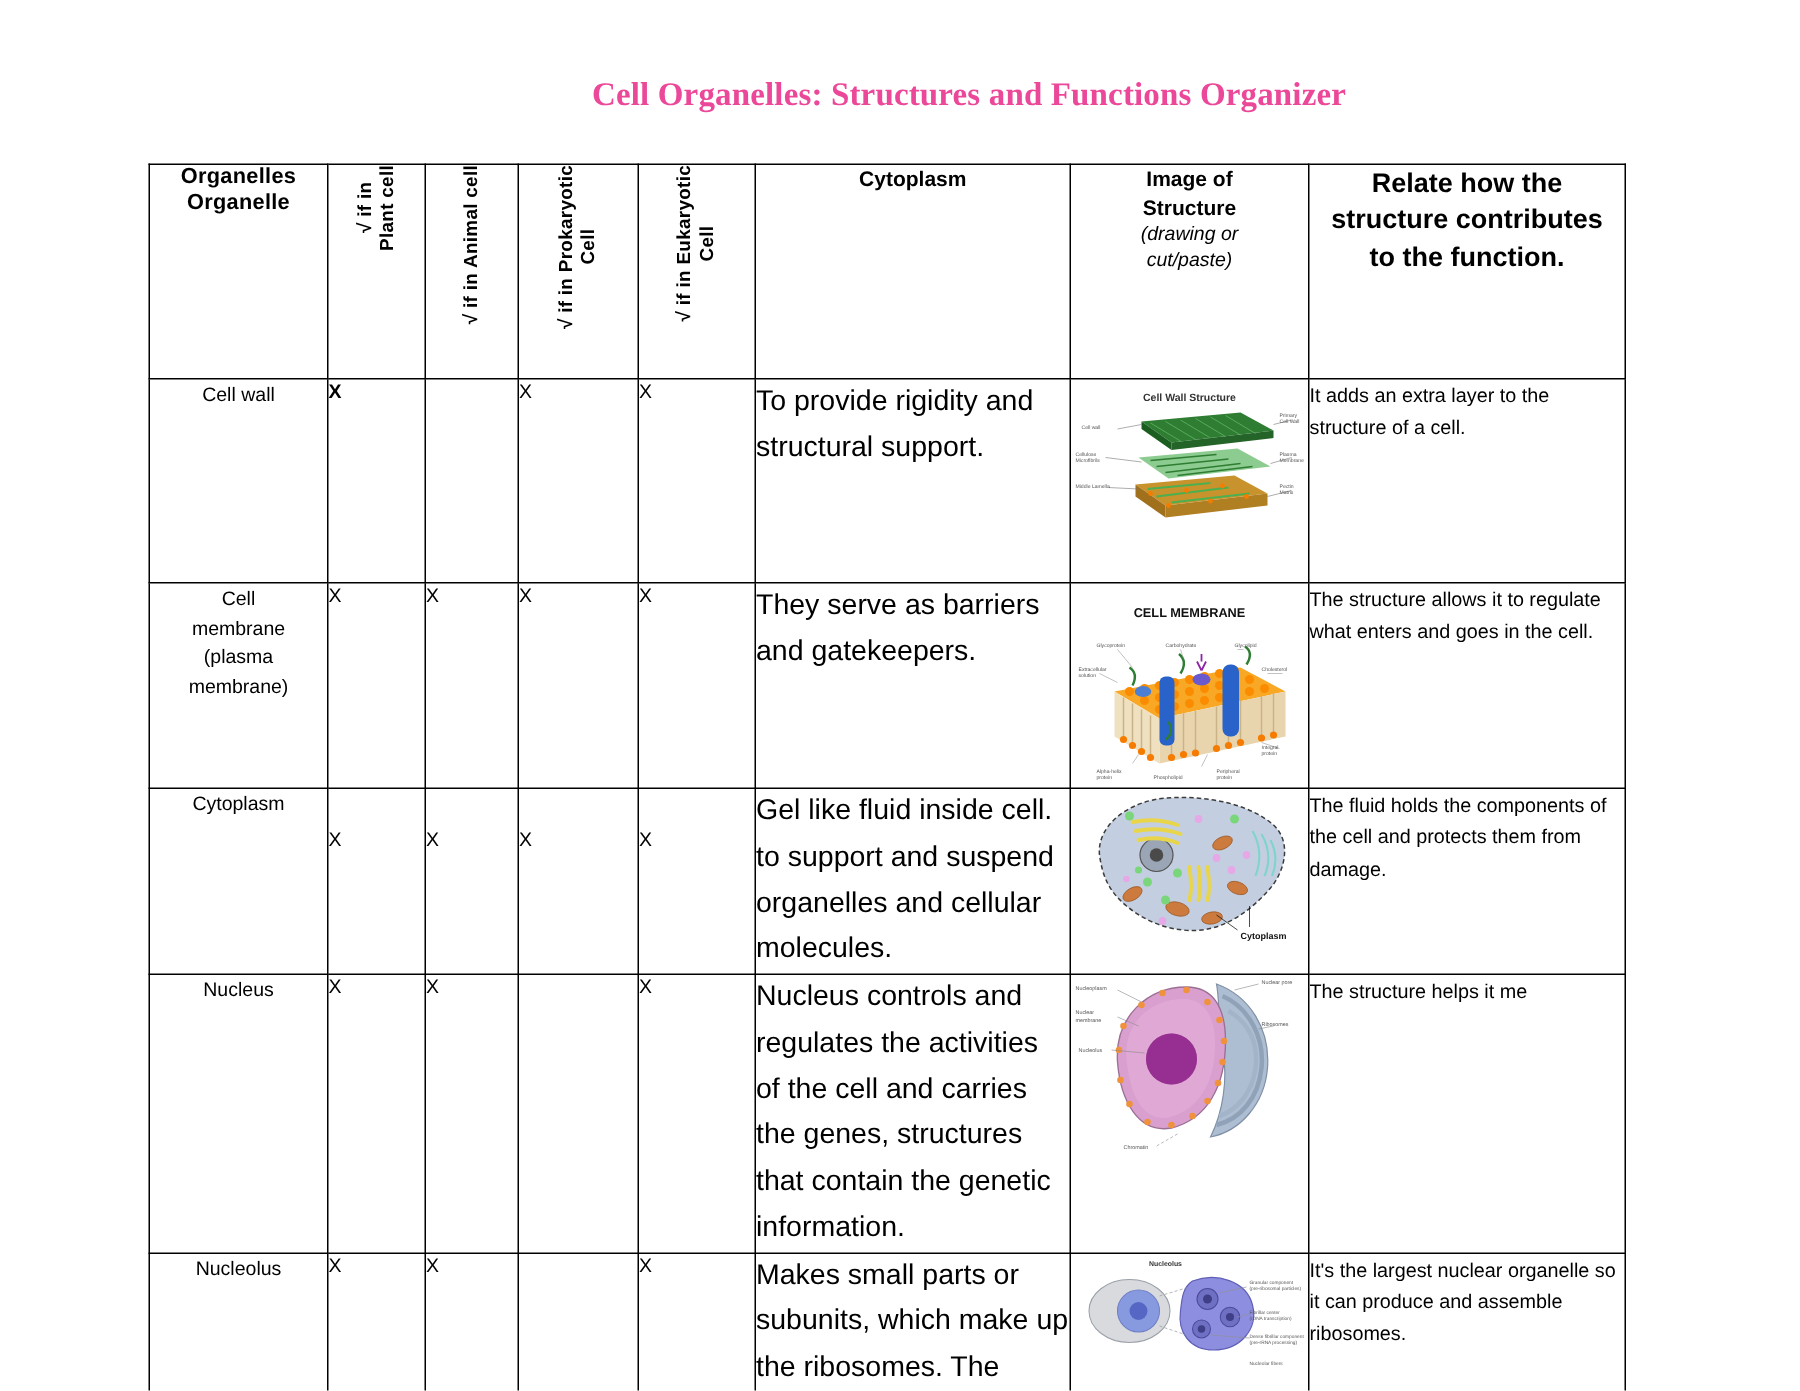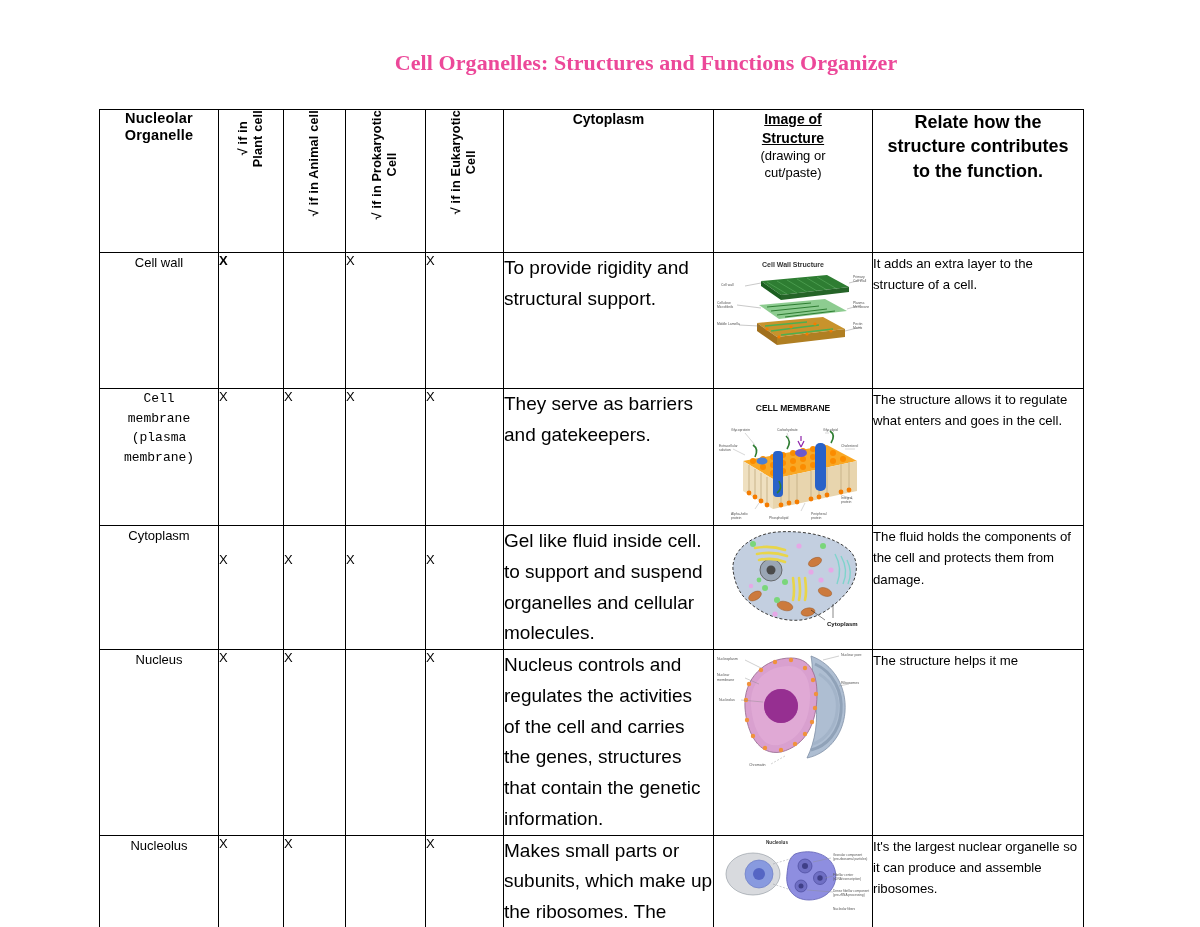--- a/index.html
+++ b/index.html
@@ -142,21 +142,21 @@
       <col style="width:62px">
       <col style="width:80px">
       <col style="width:78px">
       <col style="width:210px">
       <col style="width:159px">
       <col style="width:211px">
     </colgroup>
     <thead>
       <tr>
         <th class="organelle-head">
-          <span class="rot-inner" style="writing-mode:horizontal-tb;transform:none;display:block;font-size:14.5px;">Nucleolar
+          <span class="rot-inner" style="writing-mode:horizontal-tb;transform:none;display:block;font-size:14.5px;">Organelles
 Organelle</span>
         </th>
         <th class="rot">
           <span class="rot-inner">√ if in
 Plant cell</span>
         </th>
         <th class="rot">
           <span class="rot-inner">√ if in Animal cell</span>
         </th>
         <th class="rot">
@@ -164,23 +164,23 @@
 Cell</span>
         </th>
         <th class="rot">
           <span class="rot-inner">√ if in Eukaryotic
 Cell</span>
         </th>
         <th class="function-head">
           <span>Cytoplasm</span>
         </th>
         <th class="image-head">
-          <span style="white-space:pre-line;text-decoration:underline;">Image of
+          <span style="white-space:pre-line;">Image of
 Structure</span>
-          <span class="sub-note" style="white-space:pre-line;">(drawing or
+          <span class="sub-note" style="white-space:pre-line;font-style:italic;">(drawing or
 cut/paste)</span>
         </th>
         <th class="relate-head">
           <span style="white-space:pre-line;">Relate how the
 structure contributes
 to the function.</span>
         </th>
       </tr>
     </thead>
     <tbody>
@@ -252,21 +252,21 @@
                 <text x="138" y="72">Pectin</text>
                   <text x="138" y="76">Matrix</text>
               </g>
             </svg>
           </span>
         </td>
         <td class="relate">It adds an extra layer to the structure of a cell.</td>
       </tr>
 
       <tr class="r2">
-        <td class="organelle" style="white-space:pre-line;font-family:Liberation Mono, monospace;">Cell
+        <td class="organelle" style="white-space:pre-line;">Cell
 membrane
 (plasma
 membrane)</td>
         <td class="mark">X</td>
         <td class="mark">X</td>
         <td class="mark">X</td>
         <td class="mark">X</td>
         <td class="function">They serve as barriers and gatekeepers.</td>
         <td class="image-cell">
           <span class="img-wrap">

